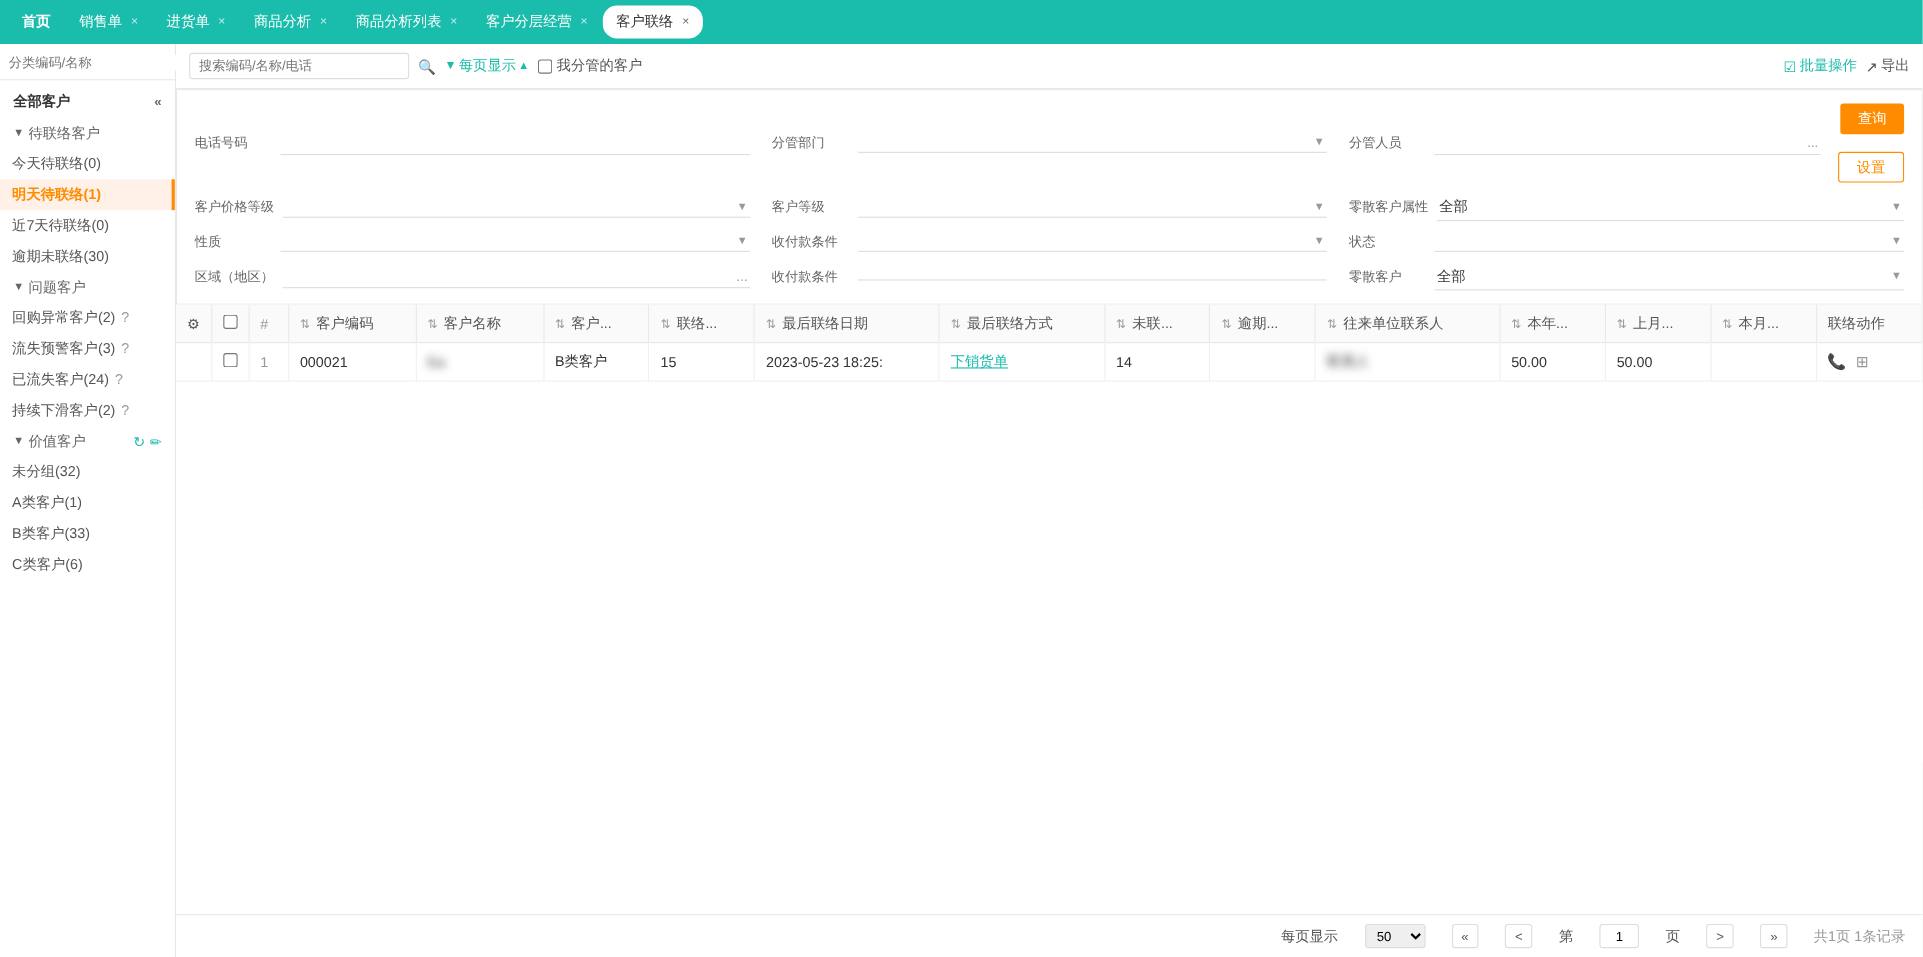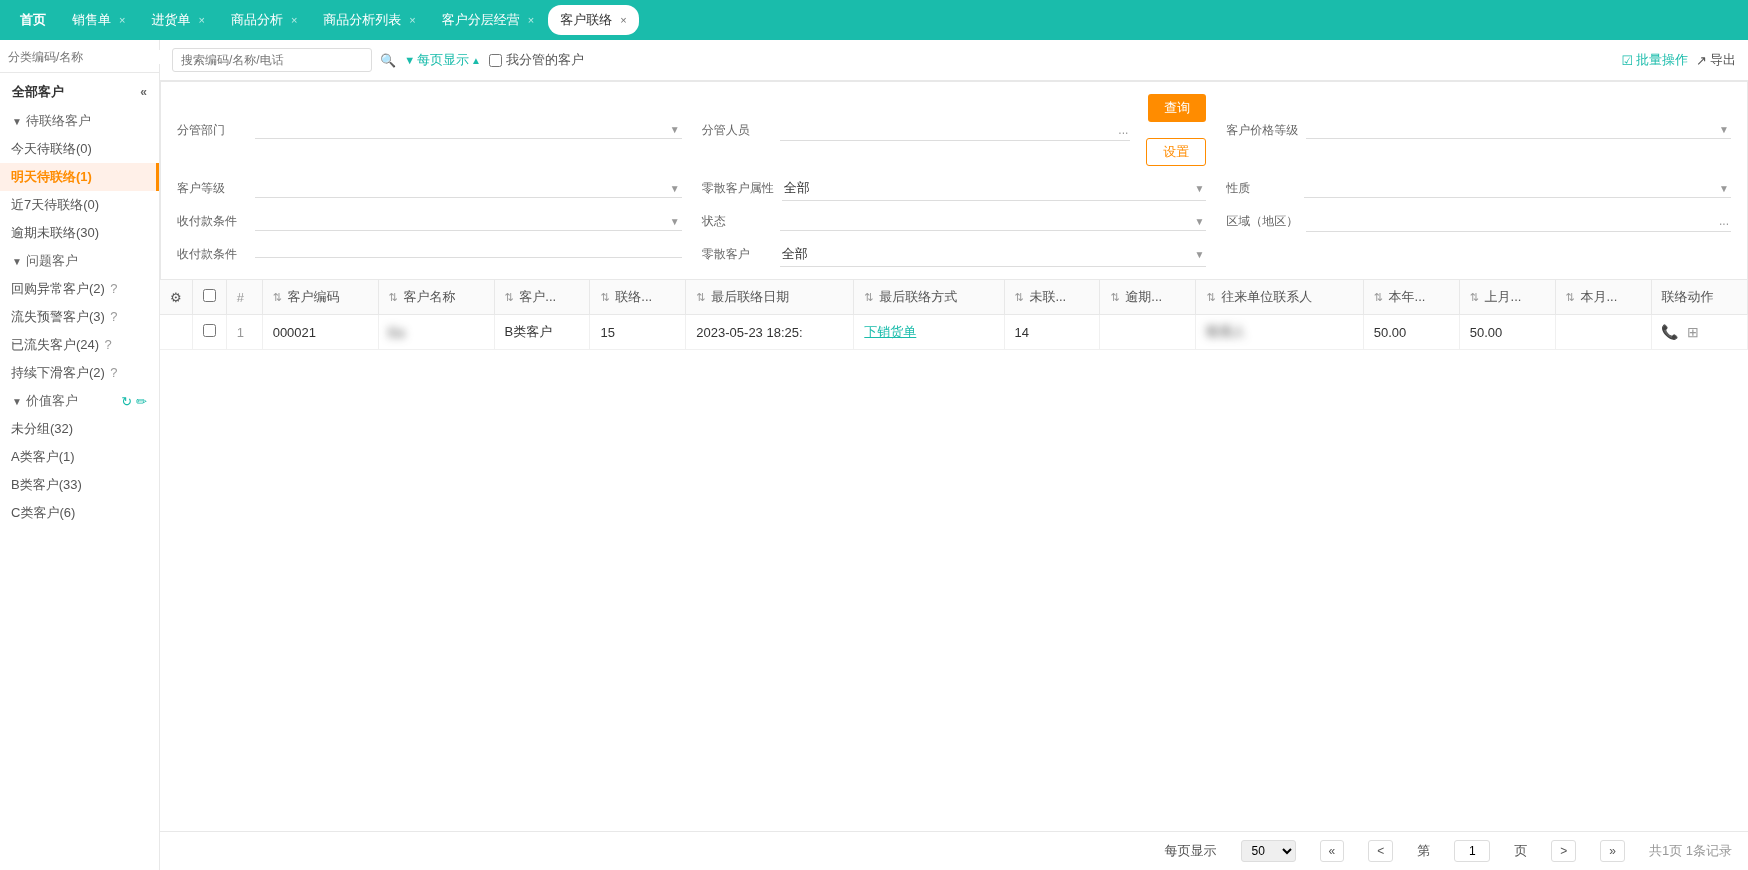--- a/index.html
+++ b/index.html
@@ -439,20 +439,24 @@
       </button>
       <button class="export-btn">
         <span>↗</span>
         <span>导出</span>
       </button>
     </div>
 
     <div class="adv-filter">
 
       <div class="filter-row">
+        <span class="filter-label">电话号码</span>
+        <input class="filter-input" type="text" style="">
+      </div>
+      <div class="filter-row">
         <span class="filter-label">分管部门</span>
         <div class="filter-select">
           <span></span>
           <span class="filter-select-arrow">▼</span>
         </div>
       </div>
       <div class="filter-row">
         <span class="filter-label">分管人员</span>
         <div class="filter-select">
           <span></span>

